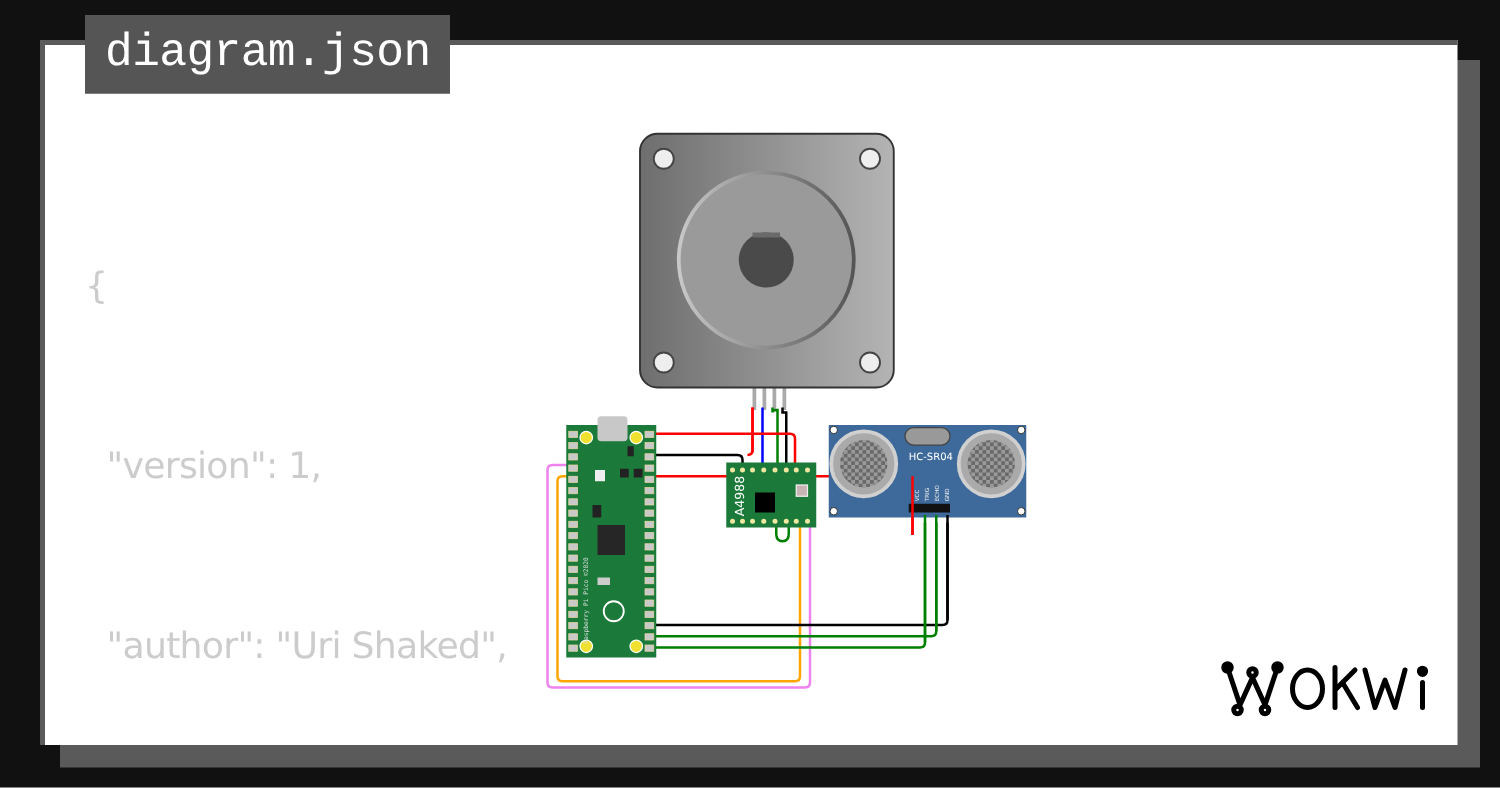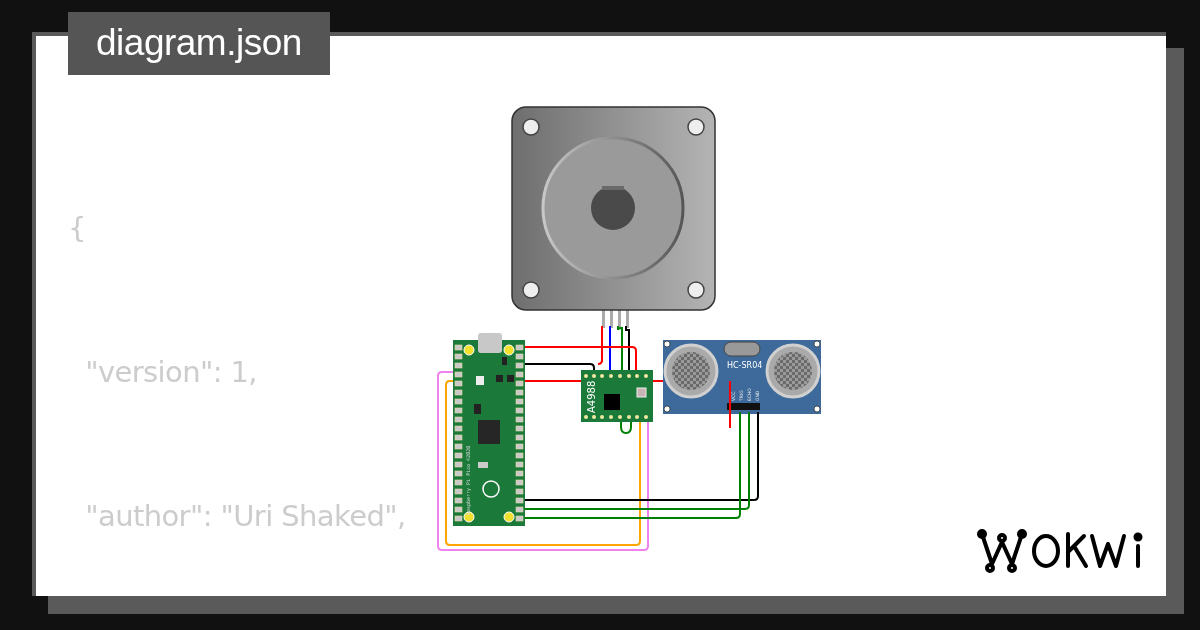--- a/index.html
+++ b/index.html
@@ -2,21 +2,21 @@
 <html><head>
 <meta charset="utf-8">
 <style>
   html, body { margin:0; padding:0; }
   body { width:1200px; height:630px; background:#111111; position:relative; overflow:hidden; font-family:"DejaVu Sans", sans-serif; }
   .shadow { position:absolute; left:48px; top:48px; width:1136px; height:566px; background:#5a5a5a; }
   .card { position:absolute; left:32px; top:32px; width:1134px; height:564px; background:#ffffff; border:4px solid #5a5a5a; box-sizing:border-box; border-right:none; border-bottom:none; overflow:hidden; }
   .card-inner { position:absolute; left:0; top:0; width:1130px; height:560px; }
   .code { position:absolute; left:32px; top:72px; margin:0; font-family:"DejaVu Sans", sans-serif; font-size:29px; line-height:48px; color:#cccccc; white-space:pre; letter-spacing:-0.6px; }
   .code .ln { display:block; height:48px; }
-  .tab { position:absolute; left:68px; top:12px; height:63px; padding:0 28px; background:#555555; color:#ffffff; font-family:Liberation Sans, sans-serif; font-size:37px; line-height:62px; letter-spacing:-0.5px; }
+  .tab { position:absolute; left:68px; top:12px; height:63px; padding:0 16px; background:#555555; color:#ffffff; font-family:Liberation Mono, monospace; font-size:37px; line-height:62px; letter-spacing:-0.5px; }
   .diagram { position:absolute; left:0; top:0; }
   .logo { position:absolute; left:976px; top:524px; }
 </style>
 </head>
 <body>
 
 <div class="shadow"></div>
 
 <div class="card">
   <div class="card-inner">

